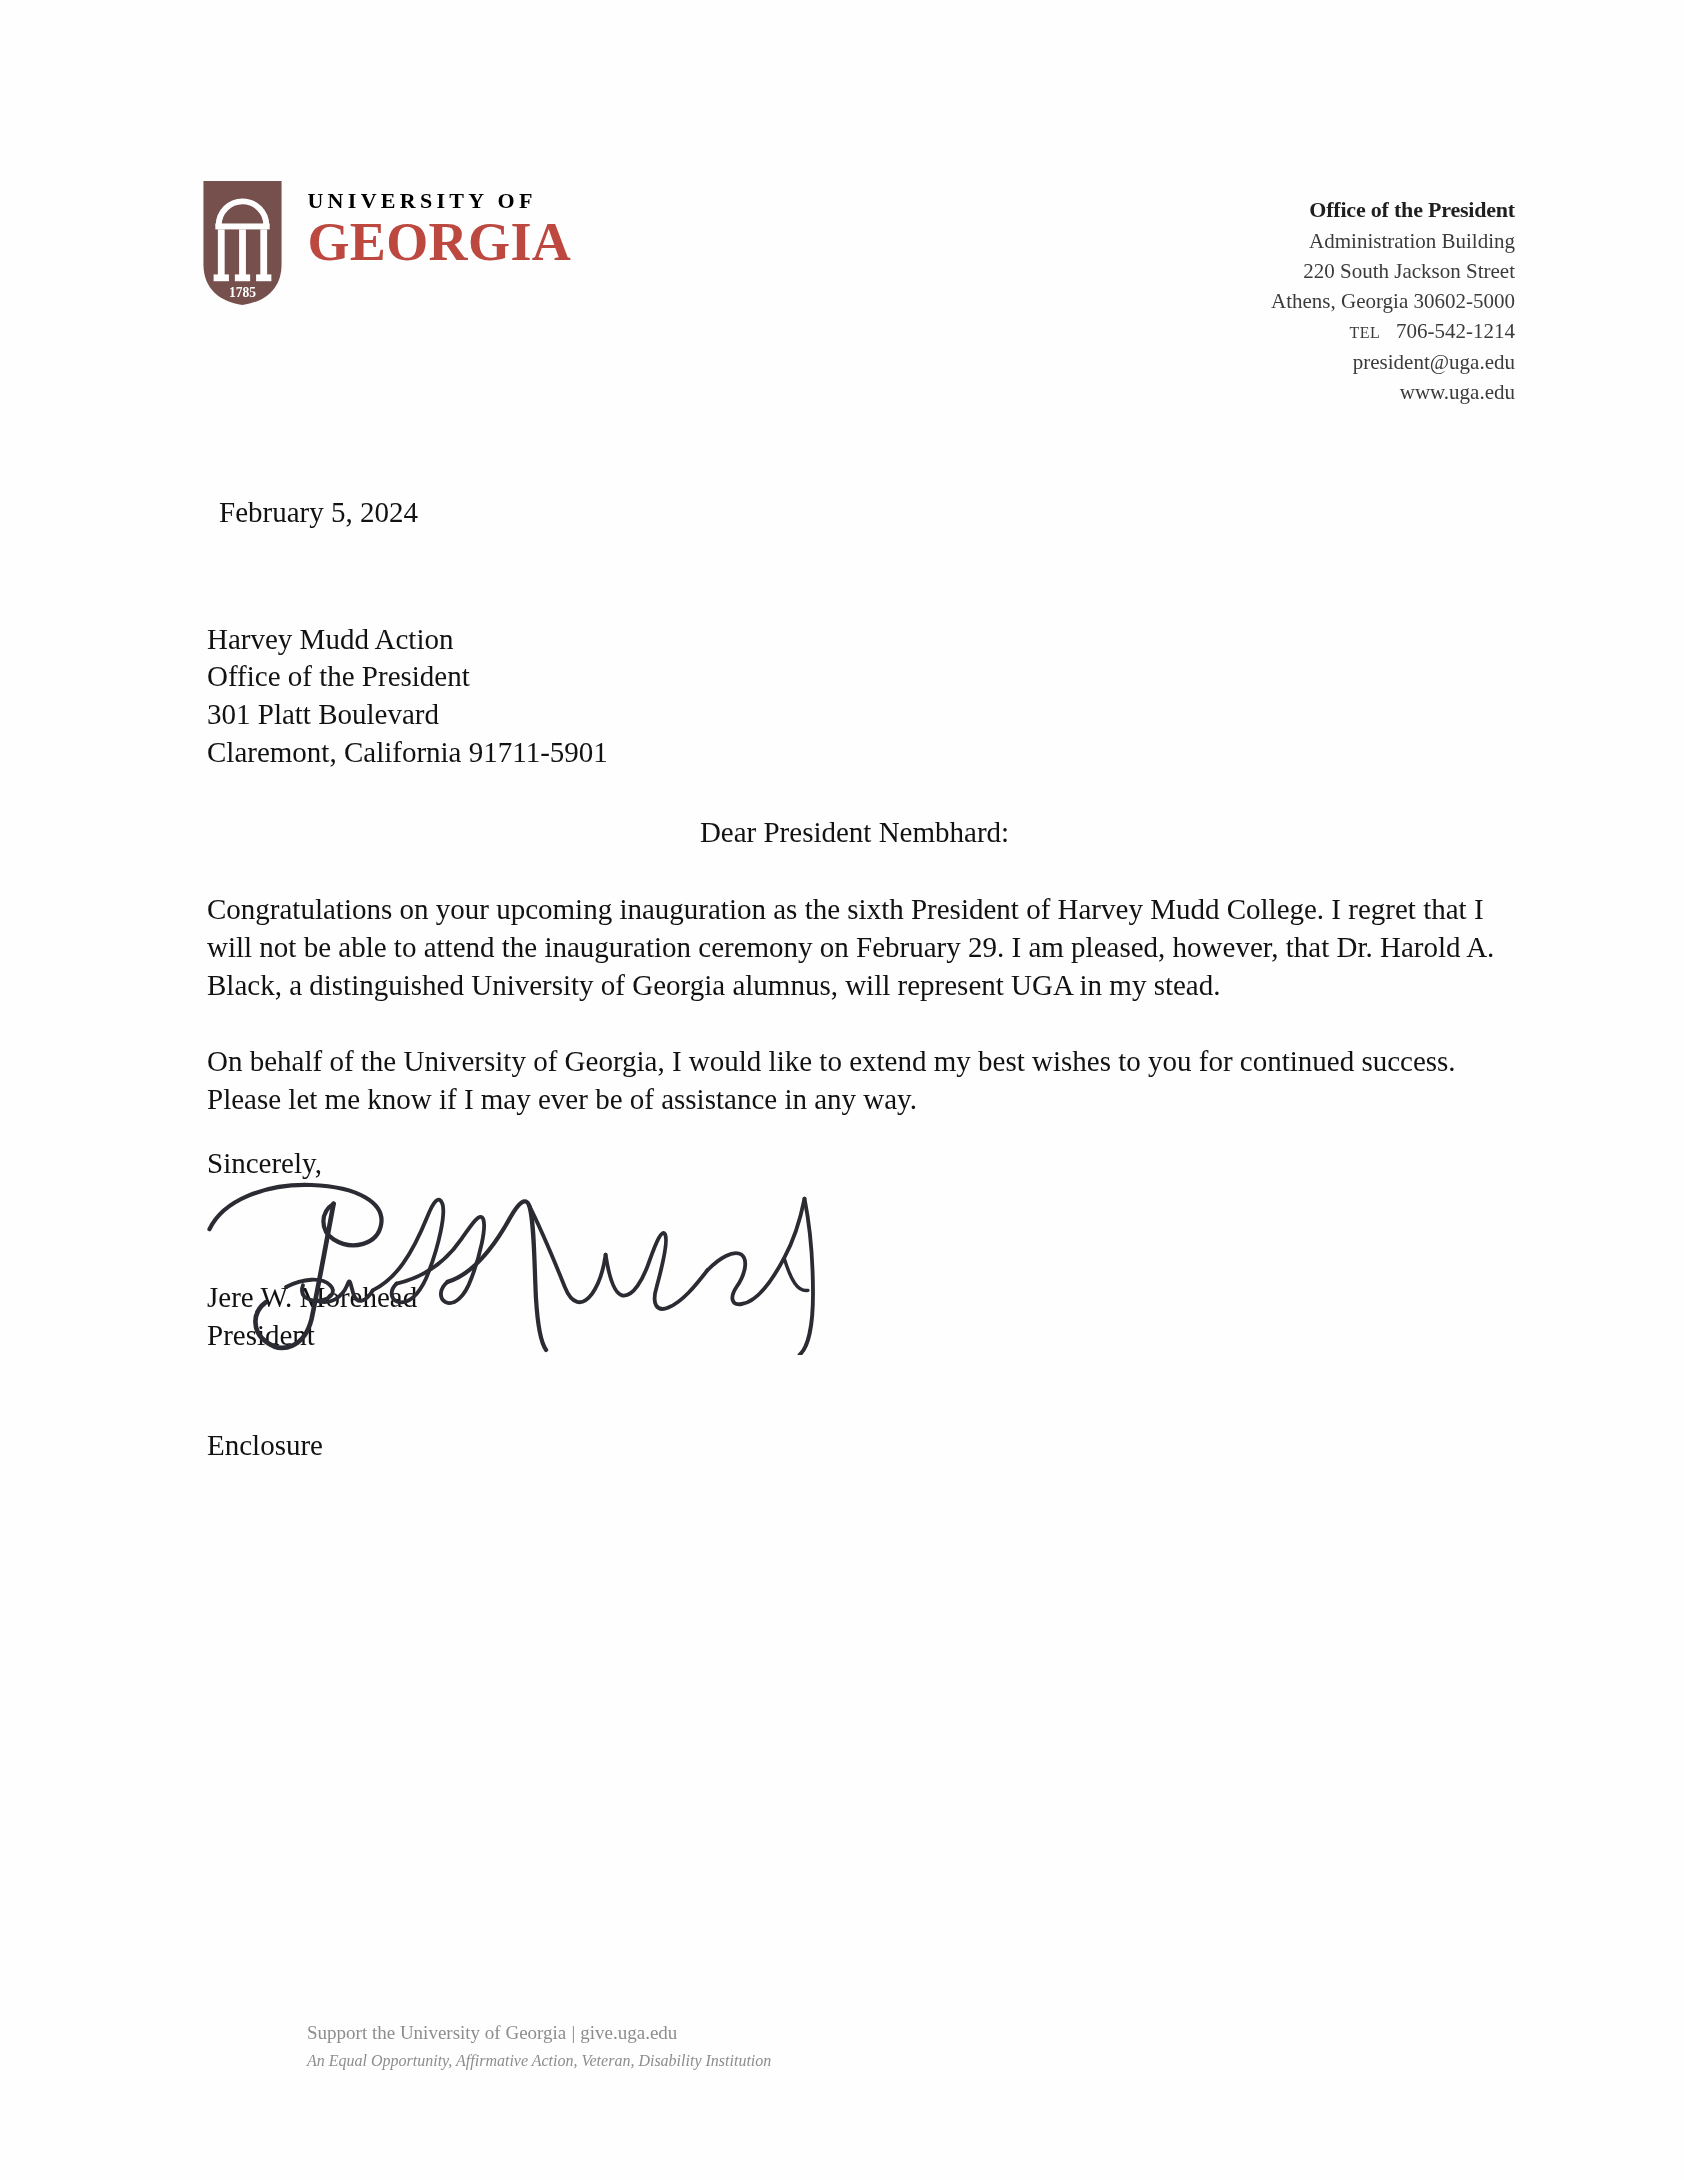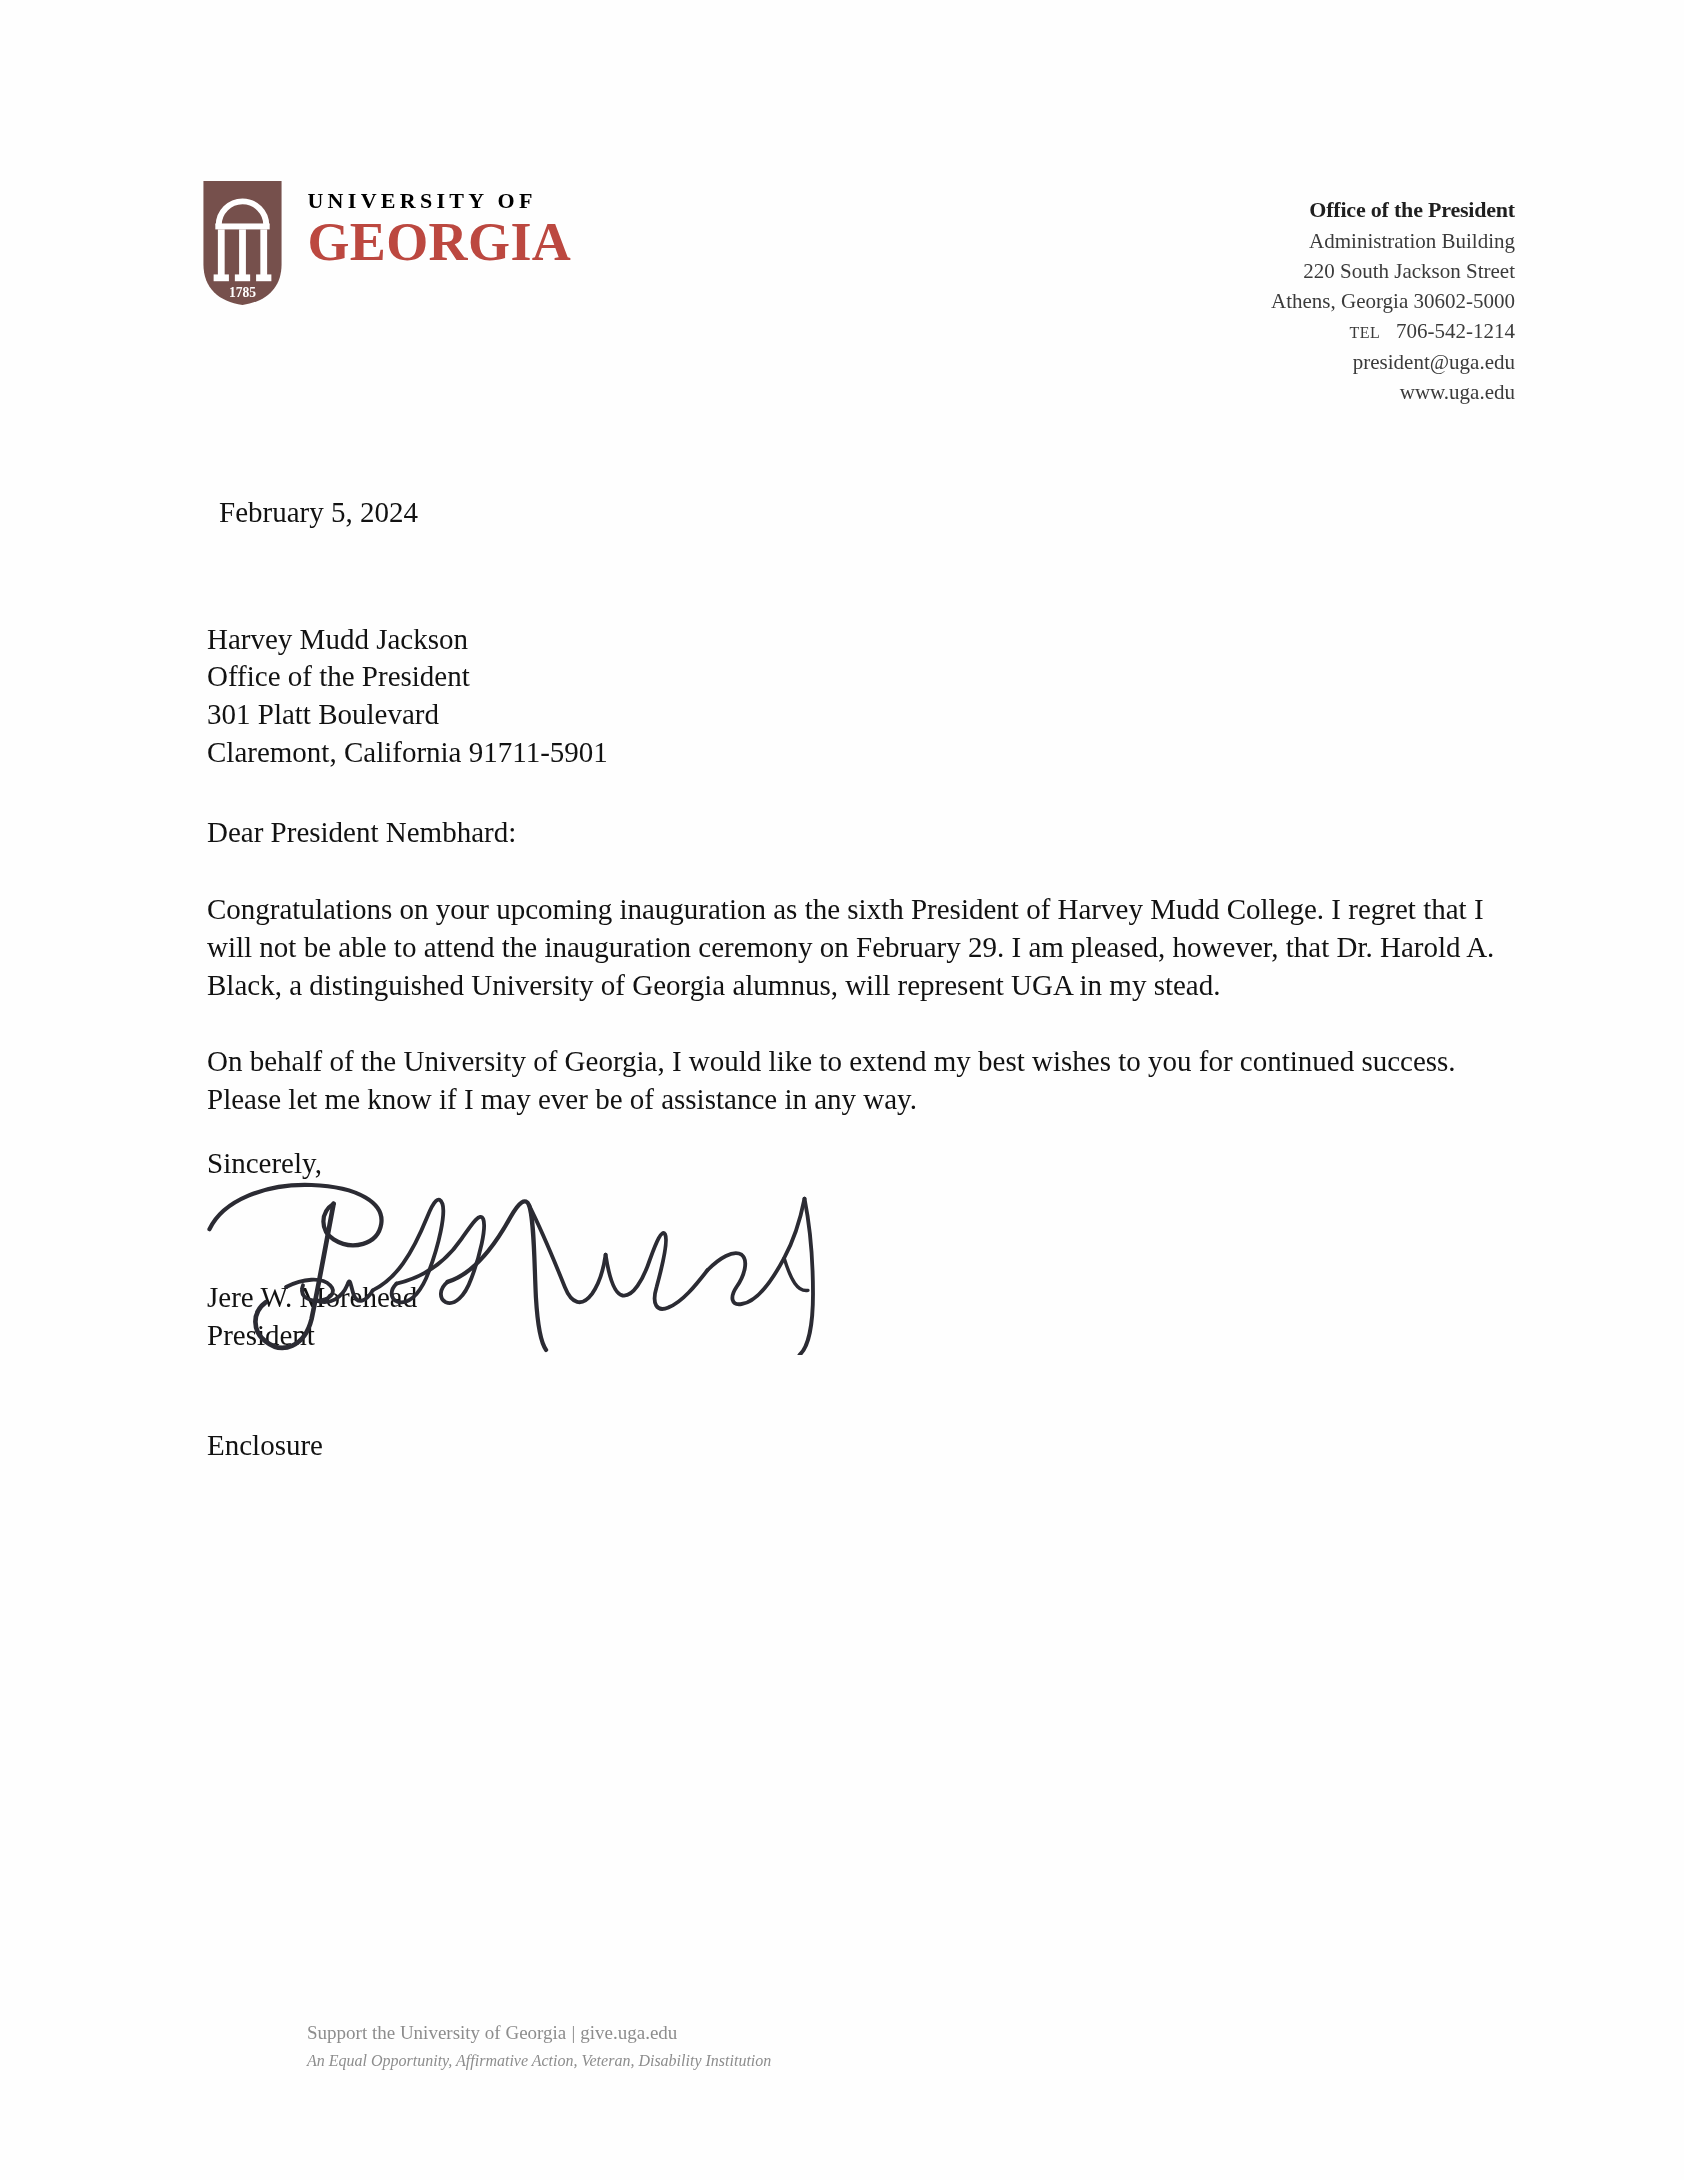--- a/index.html
+++ b/index.html
@@ -100,21 +100,21 @@
     color: #121212;
   }
   .date-line { margin: 0 0 0 12px; }
 
   .recipient {
     margin-top: 89px;
     line-height: 1.30;
   }
   .recipient div { white-space: nowrap; }
 
-  .salutation { margin-top: 43px; }
+  .salutation { margin-top: 43px; text-align: center; }
 
   .para { margin-top: 39px; }
   .para p { margin: 0; }
 
   .closing { margin-top: 26px; position: relative; }
   .closing .sign-off { margin: 0; }
   .signature-wrap {
     position: absolute;
     left: -24px;
     top: 6.8px;
@@ -188,21 +188,21 @@
       <div>president@uga.edu</div>
       <div>www.uga.edu</div>
     </div>
   </div>
 
   <div class="letter-body">
 
     <div class="date-line">February 5, 2024</div>
 
     <div class="recipient">
-      <div>Harvey Mudd Jackson</div>
+      <div>Harvey Mudd Action</div>
       <div>Office of the President</div>
       <div>301 Platt Boulevard</div>
       <div>Claremont, California 91711-5901</div>
     </div>
 
     <div class="salutation">Dear President Nembhard:</div>
 
     <div class="para">
       <p>Congratulations on your upcoming inauguration as the sixth President of Harvey Mudd College.  I regret that I will not be able to attend the inauguration ceremony on February 29.  I am pleased, however, that Dr. Harold A. Black, a distinguished University of Georgia alumnus, will represent UGA in my stead.</p>
     </div>

